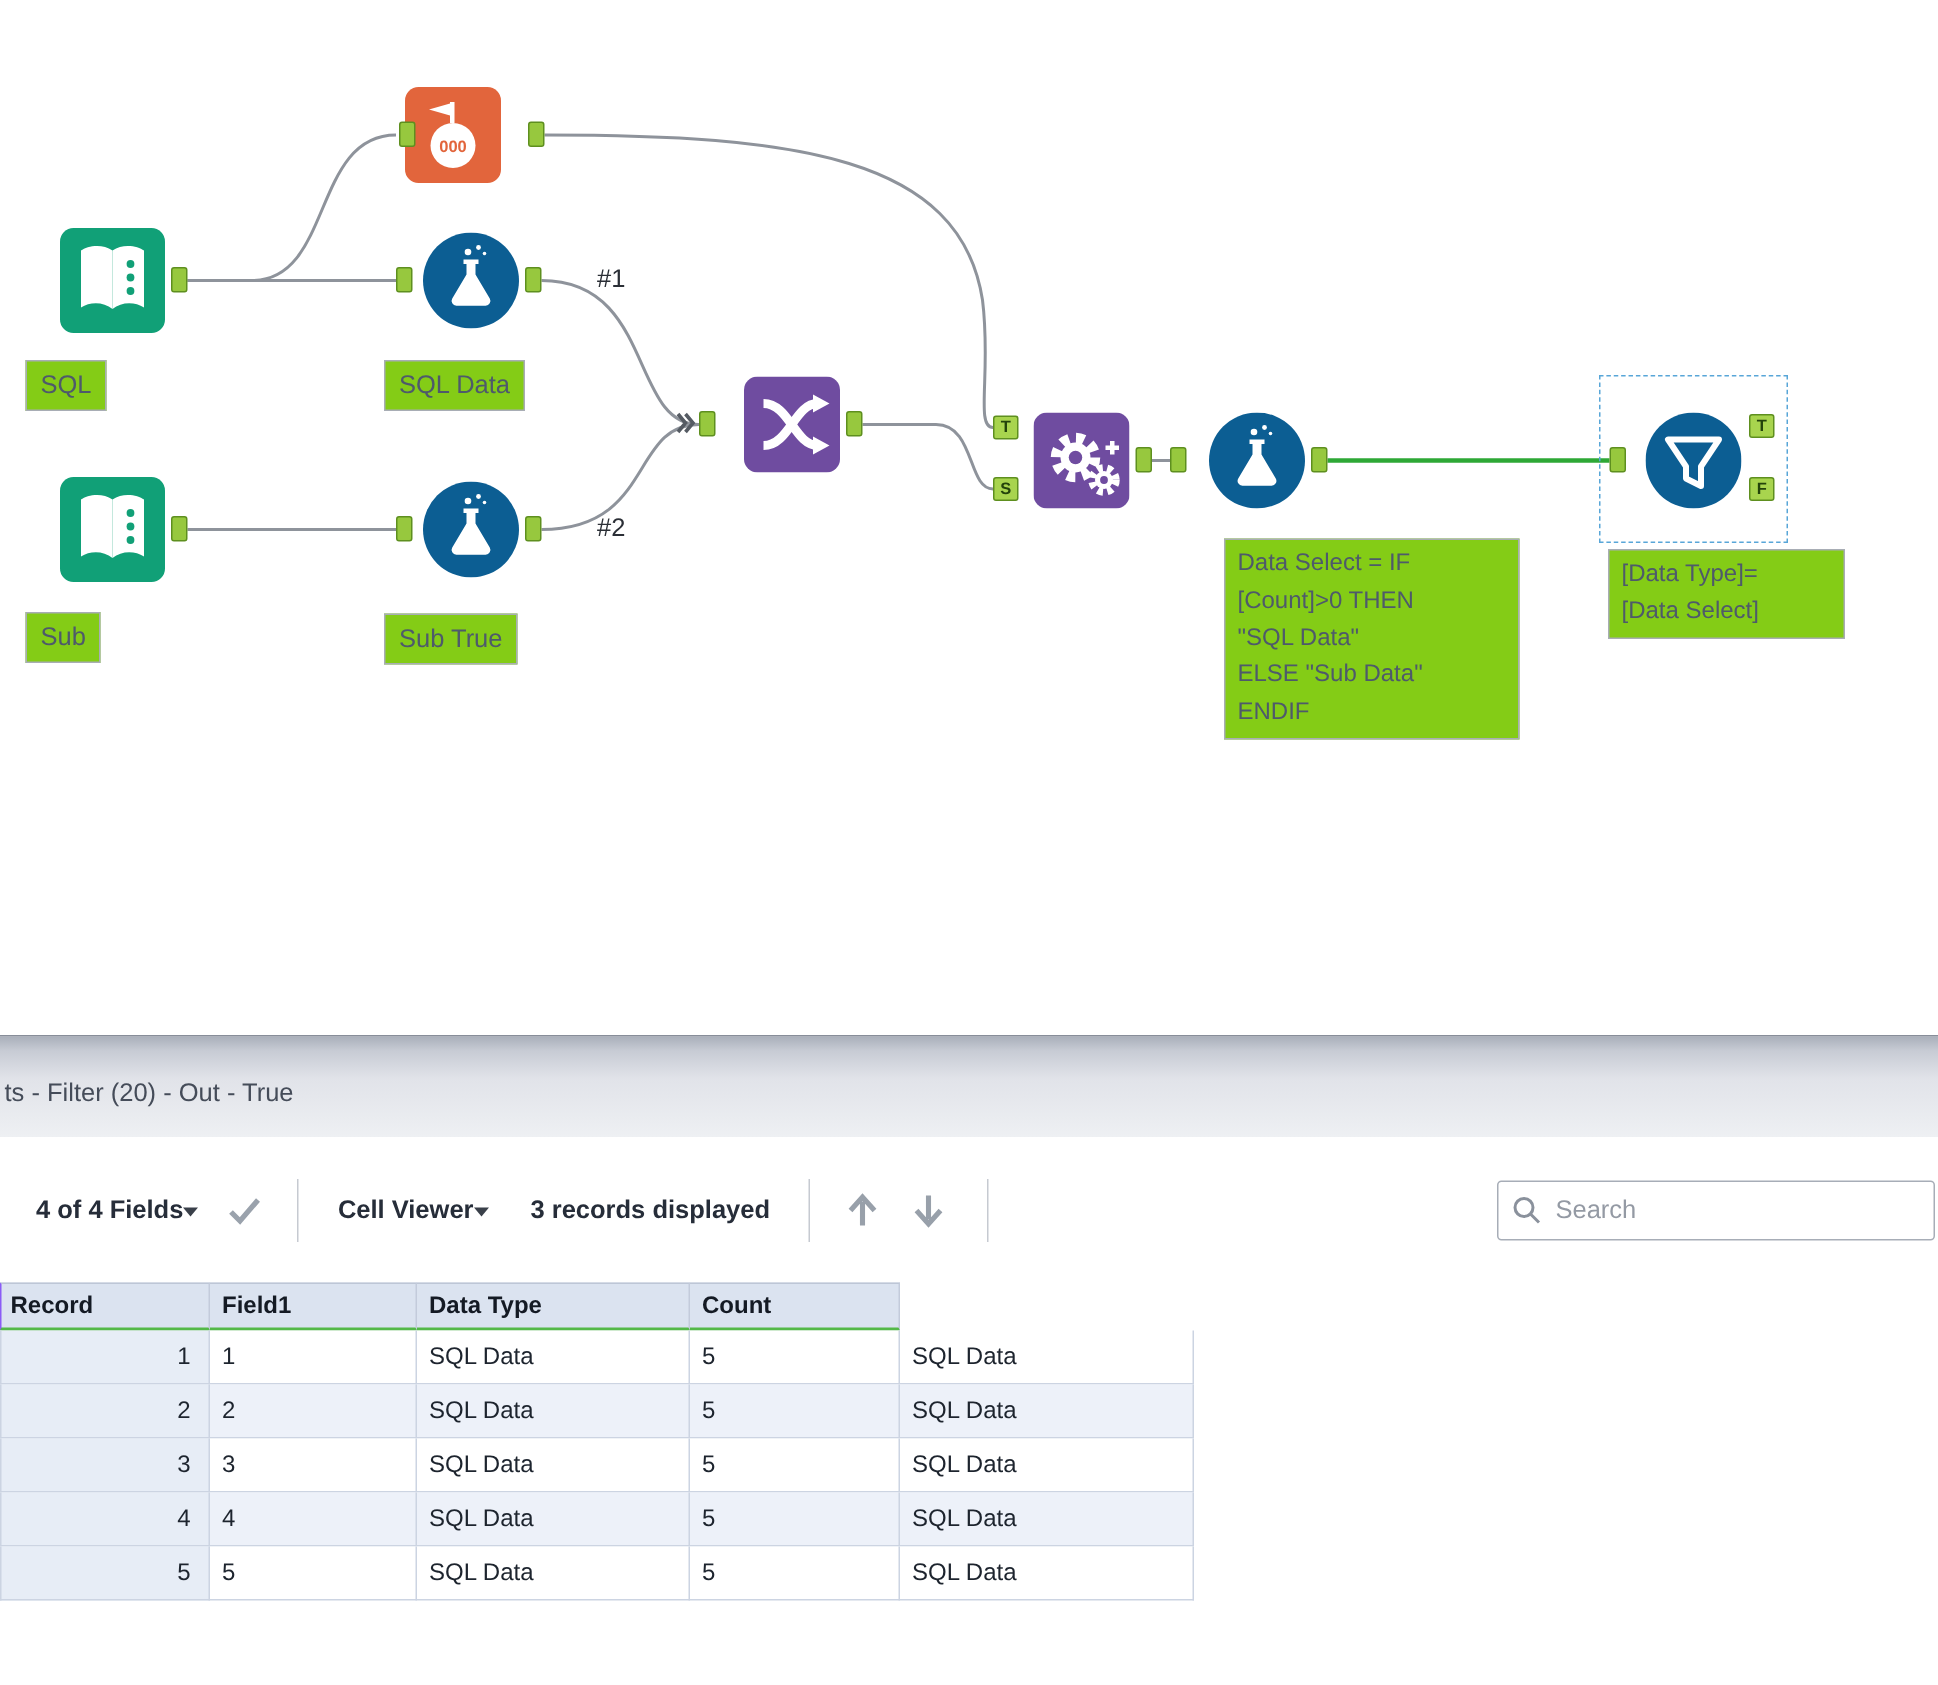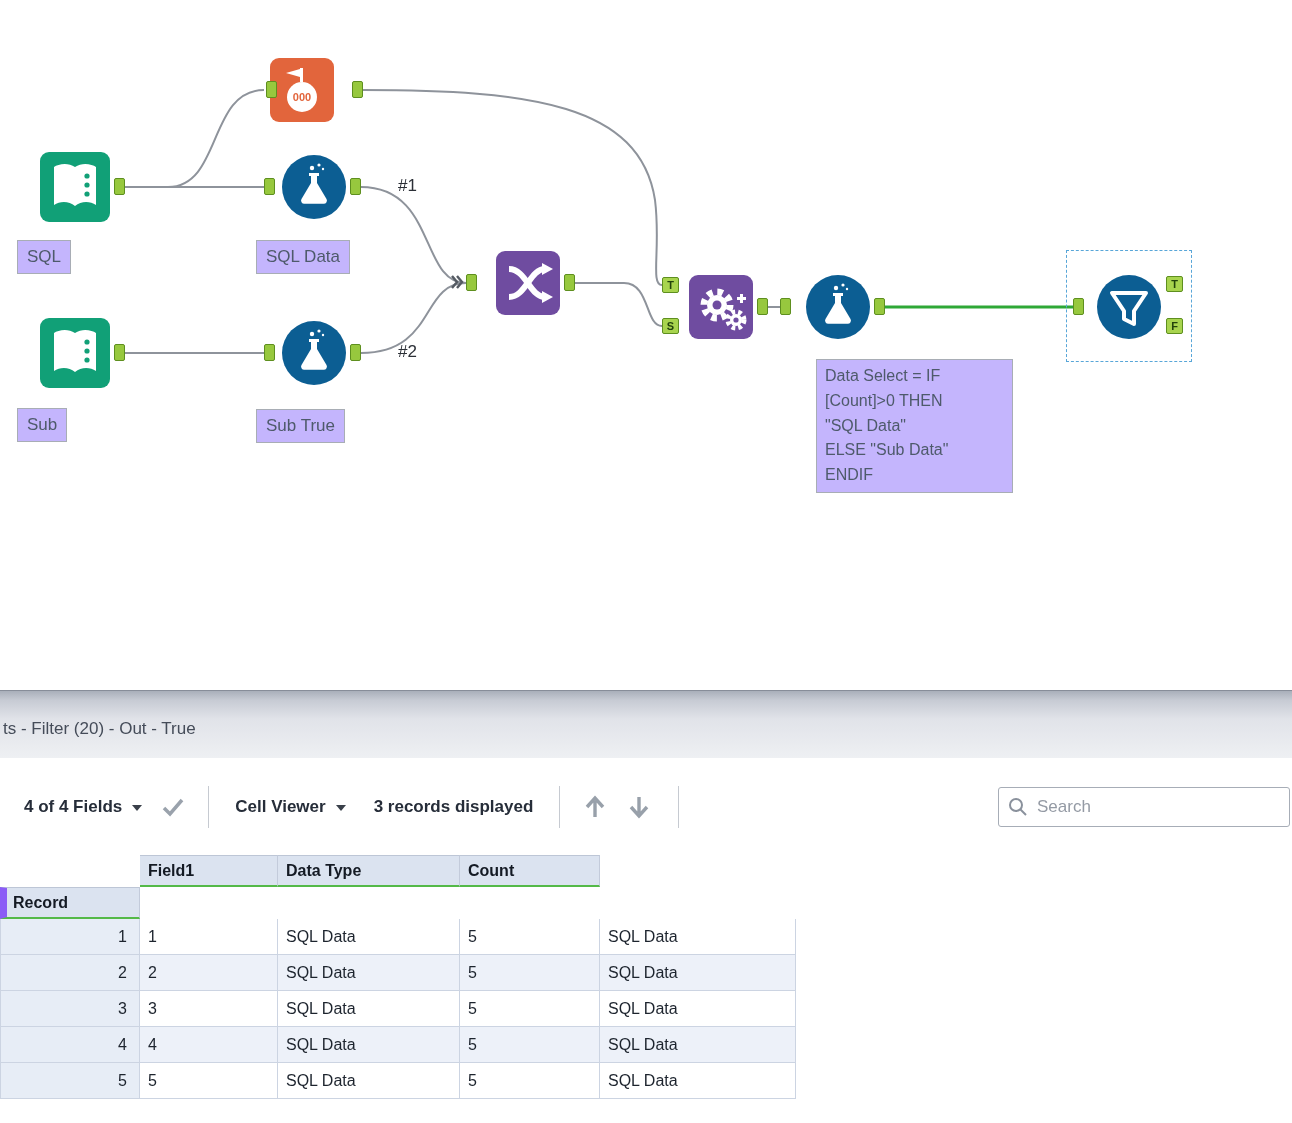--- a/index.html
+++ b/index.html
@@ -14,50 +14,50 @@
 
   .tool { position:absolute; }
   .tool svg { display:block; }
 
   .anchor { position:absolute; width:11px; height:17px; background:#97c83e; border:1px solid #5e8f1f; border-radius:2px; }
   .anchor.lbl { width:17px; height:16px; background:#a8d44e; display:flex; align-items:center; justify-content:center;
                 font-size:11px; font-weight:bold; color:#23430b; line-height:1; }
 
   .conn-label { position:absolute; font-size:17px; color:#2b2f36; }
 
-  .ann { position:absolute; background:#c4b5fd; border:1px solid #a8adb5; color:#4e5a6b; font-size:16px; padding:4px 8px; white-space:pre-line; line-height:1.55; }
+  .ann { position:absolute; background:#84cc16; border:1px solid #a8adb5; color:#4e5a6b; font-size:16px; padding:4px 8px; white-space:pre-line; line-height:1.55; }
   .ann.small { font-size:17px; padding:3px 9px; line-height:1.5; }
 
   .selection-box { position:absolute; border:1px dashed #58a6d8; background:transparent; }
 
   .stack-marker { position:absolute; }
 
   
   #results { position:absolute; left:0; top:690px; width:1292px; height:433px; background:#fff; }
   .results-header { position:absolute; left:0; top:0; width:1292px; height:68px;
     background:linear-gradient(180deg,#a9afba 0%,#c7cbd4 14%,#e1e3e9 42%,#eef0f3 100%);
     border-top:1px solid #878d99; }
   .results-title { position:absolute; left:3px; top:28px; font-size:17px; color:#454c59; }
 
   .results-toolbar { position:absolute; left:0; top:68px; width:1292px; height:97px; background:#fff;
     display:flex; align-items:center; padding-left:24px; }
-  .tb-btn { display:flex; align-items:center; gap:10px; font-size:17px; font-weight:600; color:#262d39; cursor:default;justify-content:space-between; }
+  .tb-btn { display:flex; align-items:center; font-size:17px; font-weight:600; color:#262d39; cursor:default;justify-content:space-between; }
   .caret { width:0; height:0; border-left:5px solid transparent; border-right:5px solid transparent; border-top:6px solid #3a404a; margin-top:3px; }
   .tb-sep { width:1px; height:42px; background:#c6cad1; }
   .tb-text { font-size:17px; font-weight:600; color:#262d39; }
   .search-box { margin-left:auto; margin-right:2px; width:292px; height:40px; border:1px solid #a7adb7; border-radius:3px;
     display:flex; align-items:center; padding-left:8px; background:#fff; }
   .search-box input { border:none; outline:none; font-size:17px; color:#0369a1; width:230px; margin-left:8px; font-family:"Liberation Sans",sans-serif; }
   .search-box input::placeholder { color:#949aa4; }
 
   .grid { position:absolute; left:0; top:165px; width:796px; }
   .grid-row { display:grid; grid-template-columns:140px 138px 182px 140px 196px; }
   .hcell { height:32px; line-height:30px; background:#dbe3f0; border-top:1px solid #bdc6d6; border-right:1px solid #c3cbdb;
     border-bottom:2px solid #54b948; font-size:16px; font-weight:bold; color:#141a24; padding-left:8px; }
-  .hcell:first-child { border-left:7px solid #8b5cf6; padding-left:6px;margin-top:32px; }
+  .hcell:first-child { border-left:1px solid #8b5cf6; padding-left:6px; }
   .cell { height:36px; line-height:35px; font-size:16px; color:#1d242e; padding-left:8px;
     border-right:1px solid #ccd4e2; border-bottom:1px solid #ccd4e2; background:#fff; }
   .cell:first-child { border-left:1px solid #ccd4e2; background:#e7edf6; text-align:right; padding-right:12px; padding-left:0; }
   .grid-row.body:nth-child(odd) .cell:not(:first-child) { background:#edf1f9; }
 
   .count-text { font-family:"Liberation Sans",sans-serif; font-size:11px; font-weight:bold; }
 </style>
 </head>
 <body>
 
@@ -197,20 +197,22 @@
     <div class="selection-box" style="left:1066px;top:250px;width:126px;height:112px"></div>
     <div class="tool" style="left:1097px;top:275px">
       <svg viewBox="0 0 64 64" width="64" height="64">
         <circle cx="32" cy="32" r="32" fill="#0C5E93"></circle>
         <path d="M15 18 H49 L37 36 V49 L27 44 V36 Z" fill="none" stroke="#fff" stroke-width="4" stroke-linejoin="round"></path>
       </svg>
     </div>
     <div class="anchor" style="left:1073px;top:298px"></div>
     <div class="anchor lbl" style="left:1166px;top:276px">T</div>
     <div class="anchor lbl" style="left:1166px;top:318px">F</div>
+    <div class="ann" style="left:1072px;top:366px;width:158px">[Data Type]=
+[Data Select]</div>
 
   </div>
 
   <div id="results">
 
     <div class="results-header">
       <div class="results-title">ts - Filter (20) - Out - True</div>
     </div>
 
     <div class="results-toolbar">

